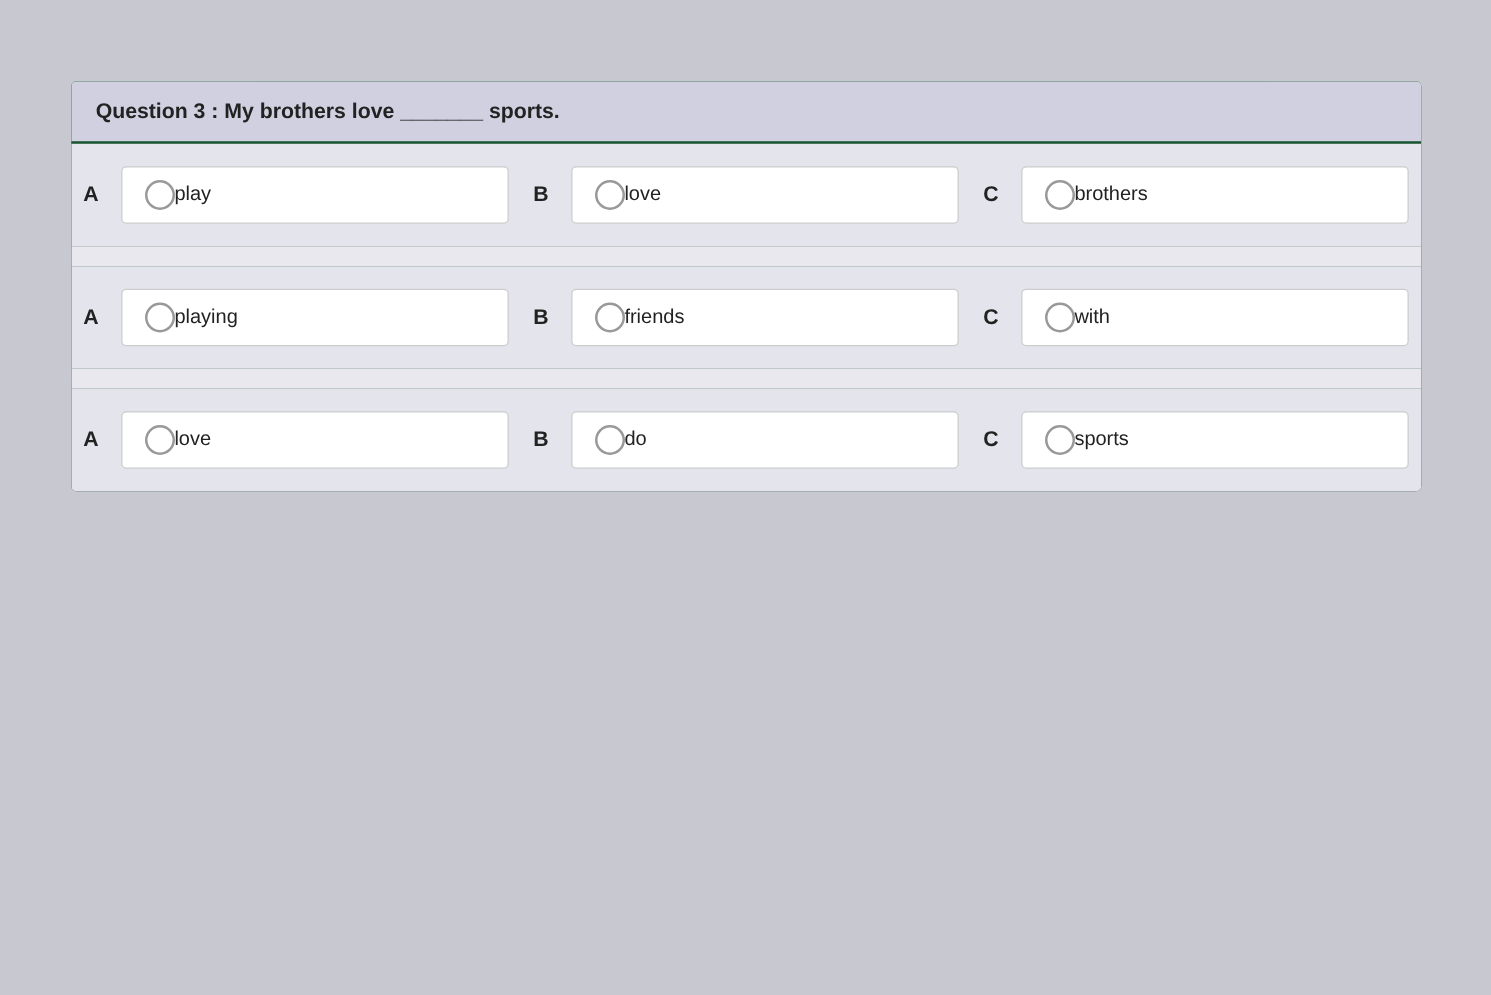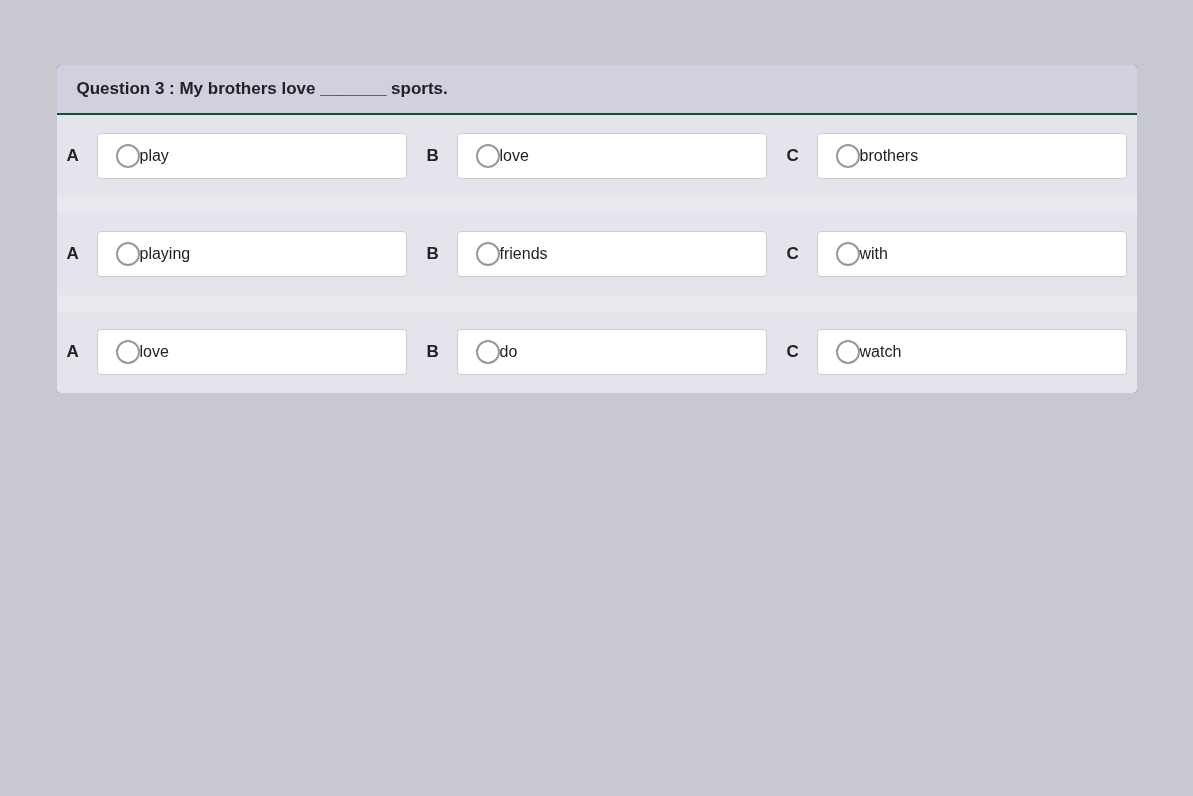--- a/index.html
+++ b/index.html
@@ -168,18 +168,18 @@
       <span class="option-label">B</span>
       <div class="option-box">
         <div class="radio-circle"></div>
         <span class="option-text">do</span>
       </div>
     </div>
     <div class="option-item">
       <span class="option-label">C</span>
       <div class="option-box">
         <div class="radio-circle"></div>
-        <span class="option-text">watch</span>
+        <span class="option-text">sports</span>
       </div>
     </div>
   </div>
 
 </div>
 
 </body></html>

